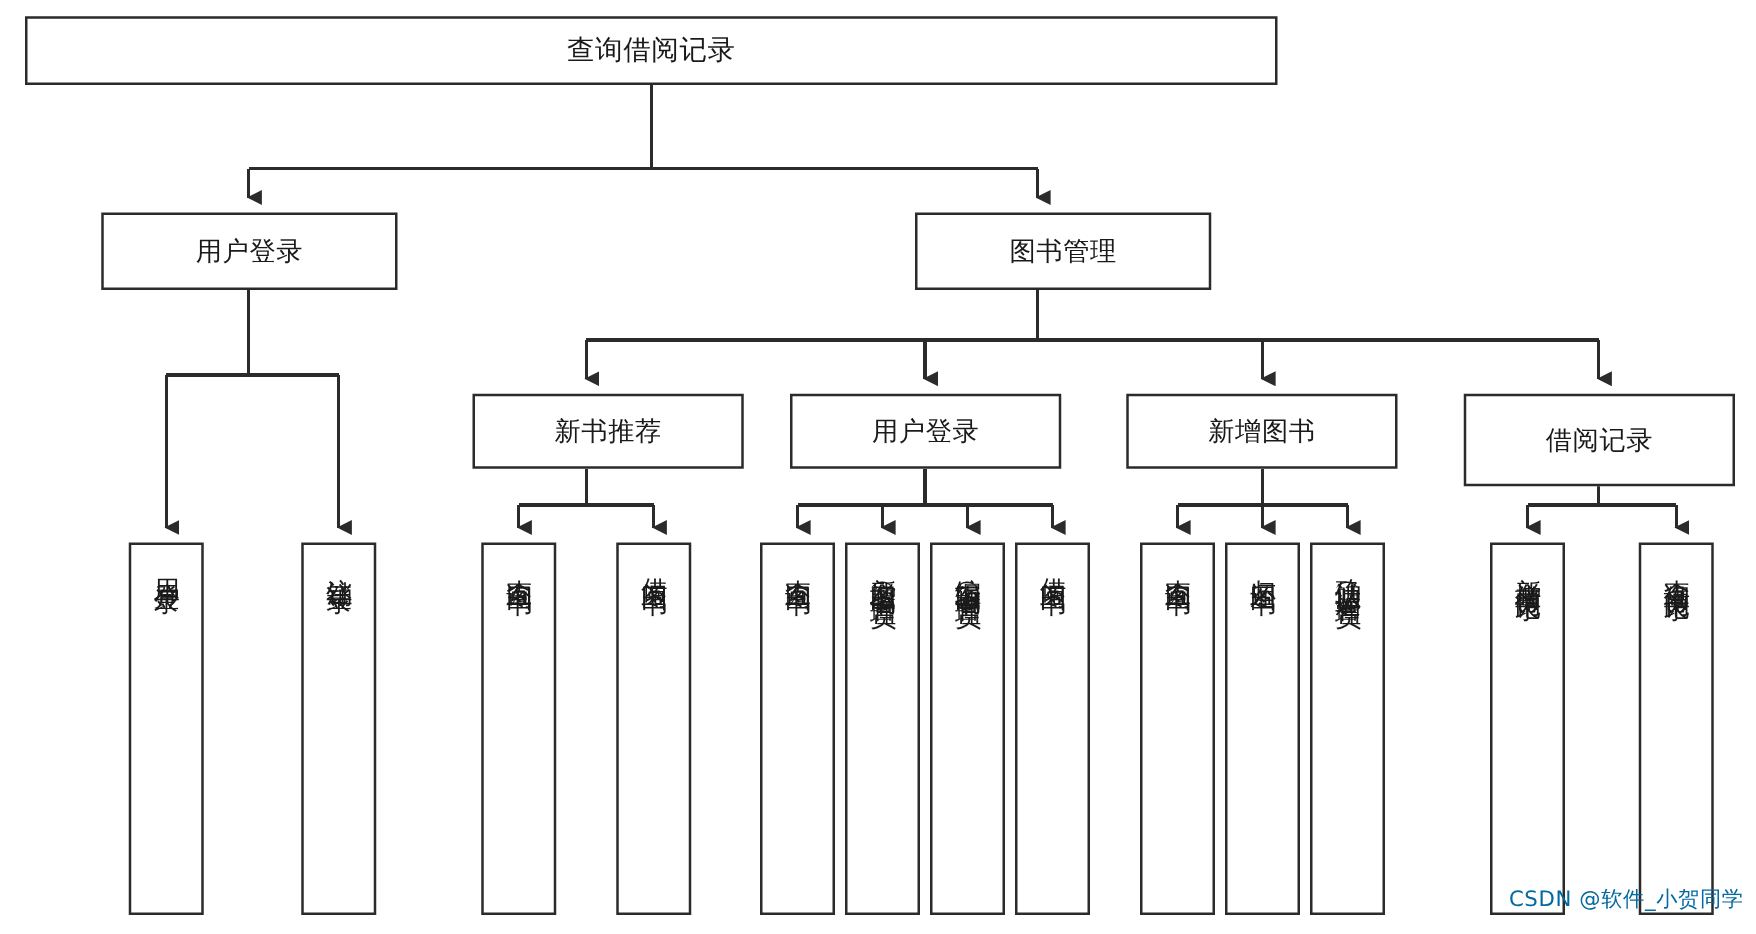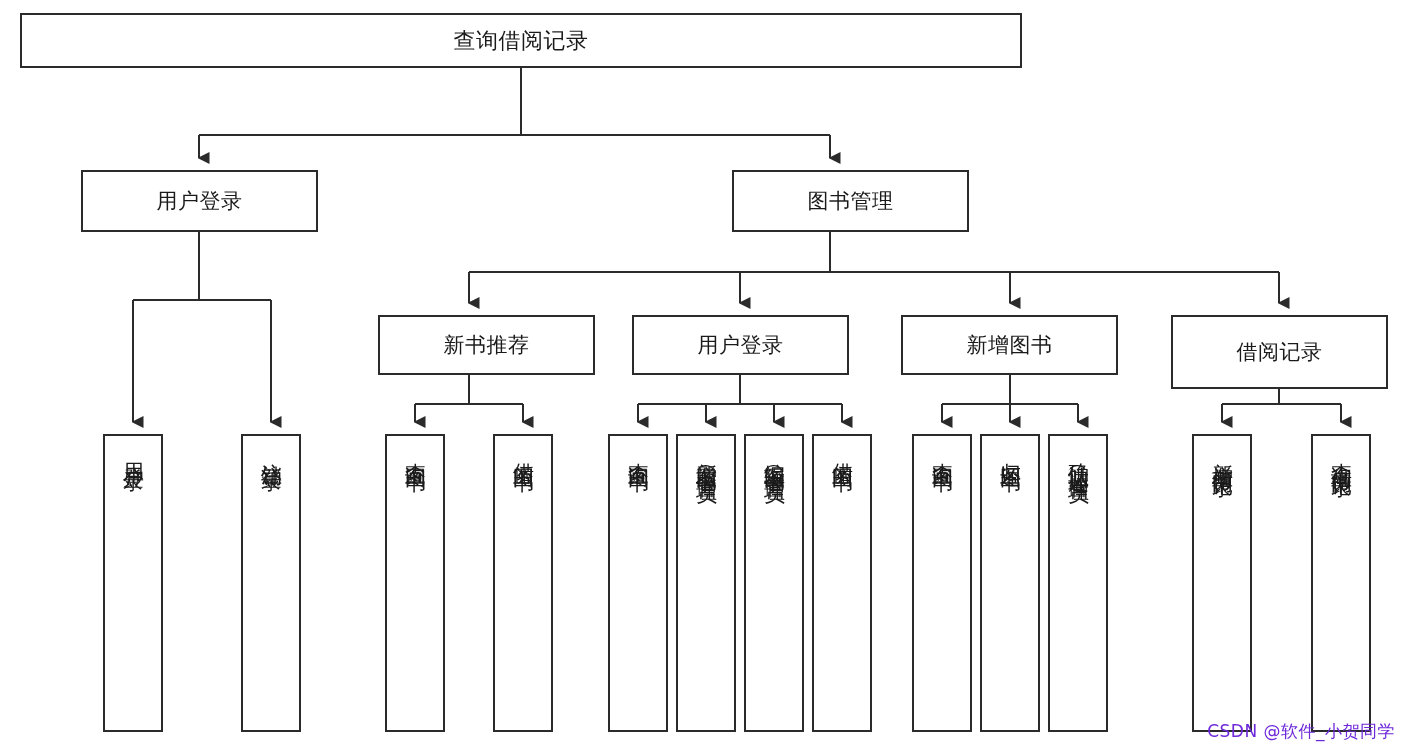--- a/index.html
+++ b/index.html
@@ -48,23 +48,23 @@
   .v-node .lbl{
     writing-mode:vertical-rl;
     text-orientation:upright;
     font-size:21px;
     letter-spacing:3px;
     line-height:1;
   }
   .watermark{
     position:absolute;
     right:10px;
-    bottom:4px;
+    bottom:16px;
     font-size:17px;
-    color:#6d28d9;
+    color:#0369a1;
     letter-spacing:0.5px;
     white-space:nowrap;
     font-family:"DejaVu Sans","Liberation Sans",sans-serif;
   }
 </style>
 </head>
 <body>
 
 <div id="stage">
 

